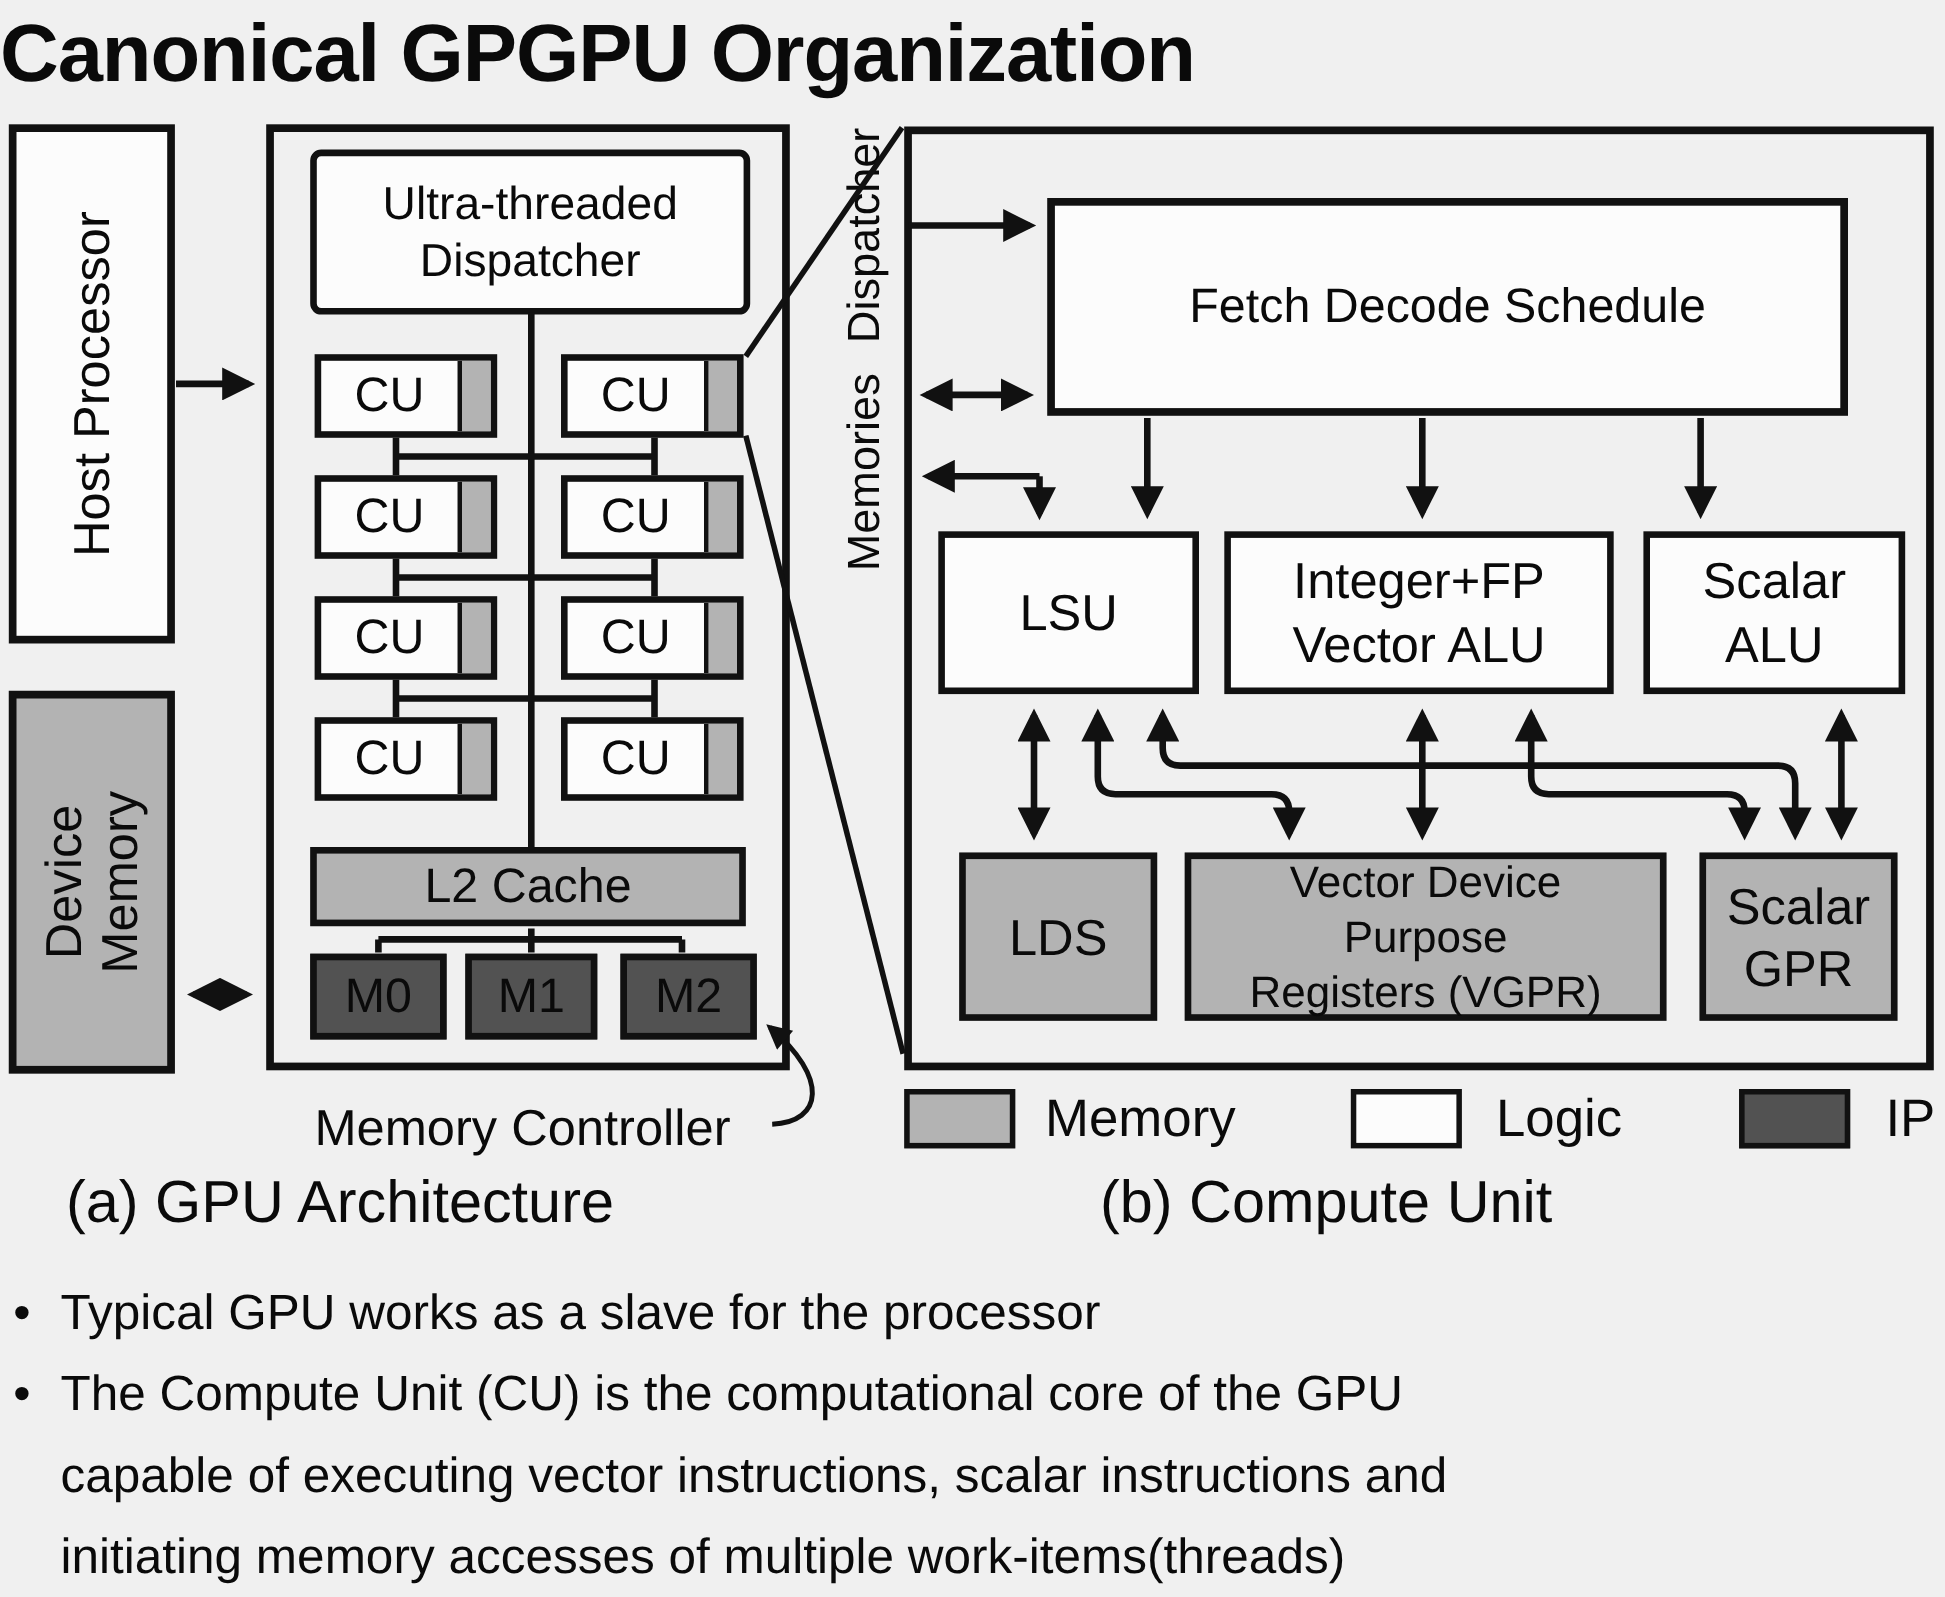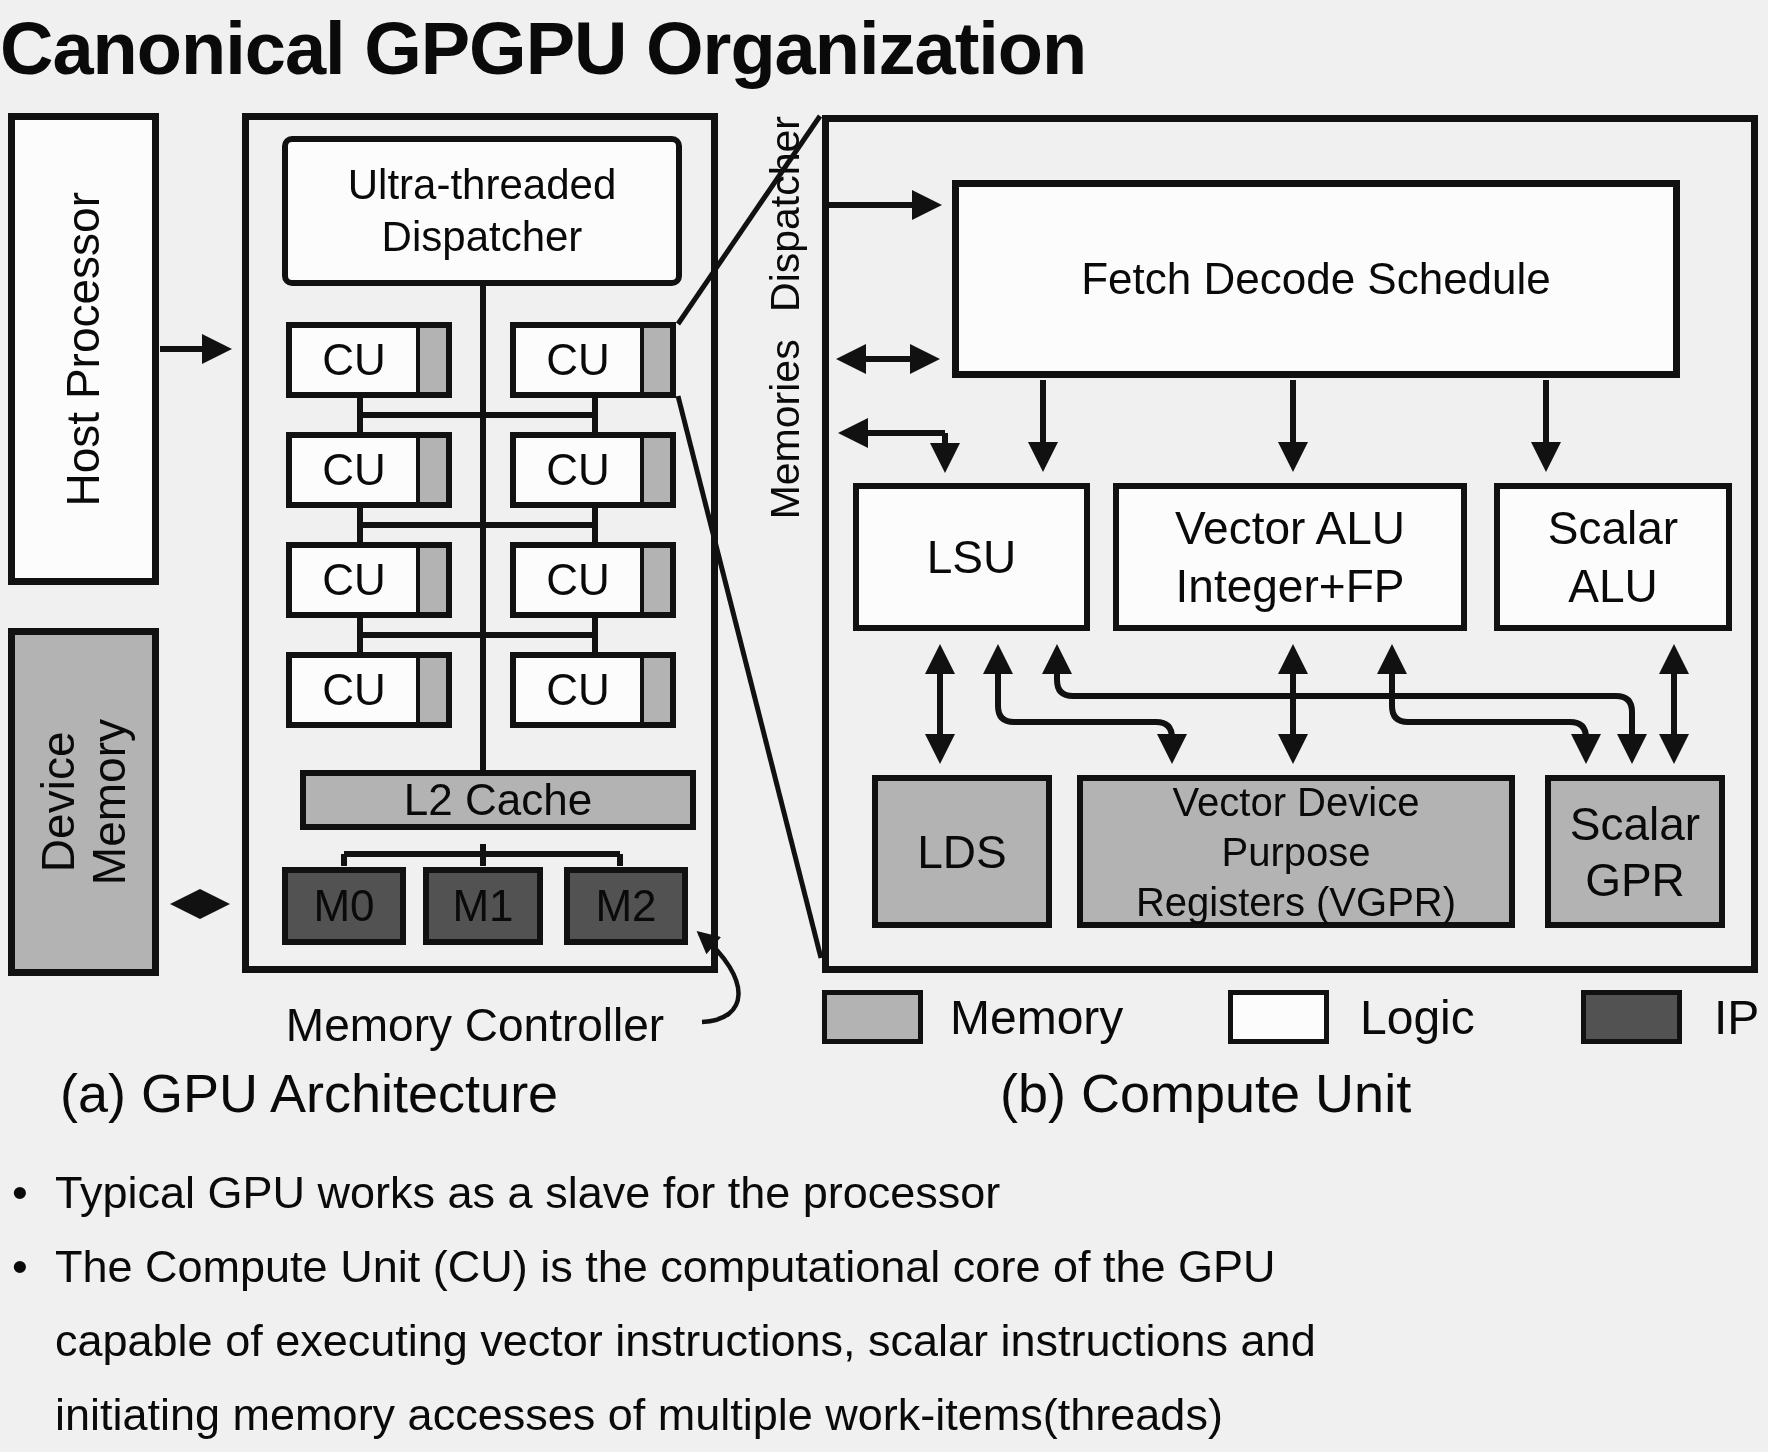--- a/index.html
+++ b/index.html
@@ -84,21 +84,21 @@
   </div>
   <div class="abs cu" style="left:510px;top:542px;width:166px;height:76px;">
     <span class="cu-txt">CU</span>
     <span class="cu-stripe"></span>
   </div>
   <div class="abs cu" style="left:510px;top:652px;width:166px;height:76px;">
     <span class="cu-txt">CU</span>
     <span class="cu-stripe"></span>
   </div>
 
-  <div class="abs box membox" style="left:300px;top:770px;width:396px;height:60px;font-size:44px;">
+  <div class="abs box membox" style="left:282px;top:770px;width:396px;height:72px;font-size:44px;">
     <span>L2 Cache</span>
   </div>
 
   <div class="abs box ipbox" style="left:282px;top:867px;width:124px;height:78px;font-size:44px;align-items:center;">
     <span>M0</span>
   </div>
   <div class="abs box ipbox" style="left:423px;top:867px;width:120px;height:78px;font-size:44px;">
     <span>M1</span>
   </div>
   <div class="abs box ipbox" style="left:564px;top:867px;width:124px;height:78px;font-size:44px;">
@@ -117,22 +117,22 @@
 
   <div class="abs box thick logicbox" style="left:952px;top:180px;width:728px;height:198px;font-size:44px;">
     <span>Fetch Decode Schedule</span>
   </div>
 
   <div class="abs box logicbox" style="left:853px;top:483px;width:237px;height:148px;font-size:46px;">
     <span>LSU</span>
   </div>
   <div class="abs box logicbox" style="left:1113px;top:483px;width:354px;height:148px;font-size:46px;line-height:58px;">
     <div>
+      <div>Integer+FP</div>
       <div>Vector ALU</div>
-      <div>Integer+FP</div>
     </div>
   </div>
   <div class="abs box logicbox" style="left:1494px;top:483px;width:238px;height:148px;font-size:46px;line-height:58px;">
     <div>
       <div>Scalar</div>
       <div>ALU</div>
     </div>
   </div>
 
   <div class="abs box membox" style="left:872px;top:775px;width:180px;height:153px;font-size:46px;">

